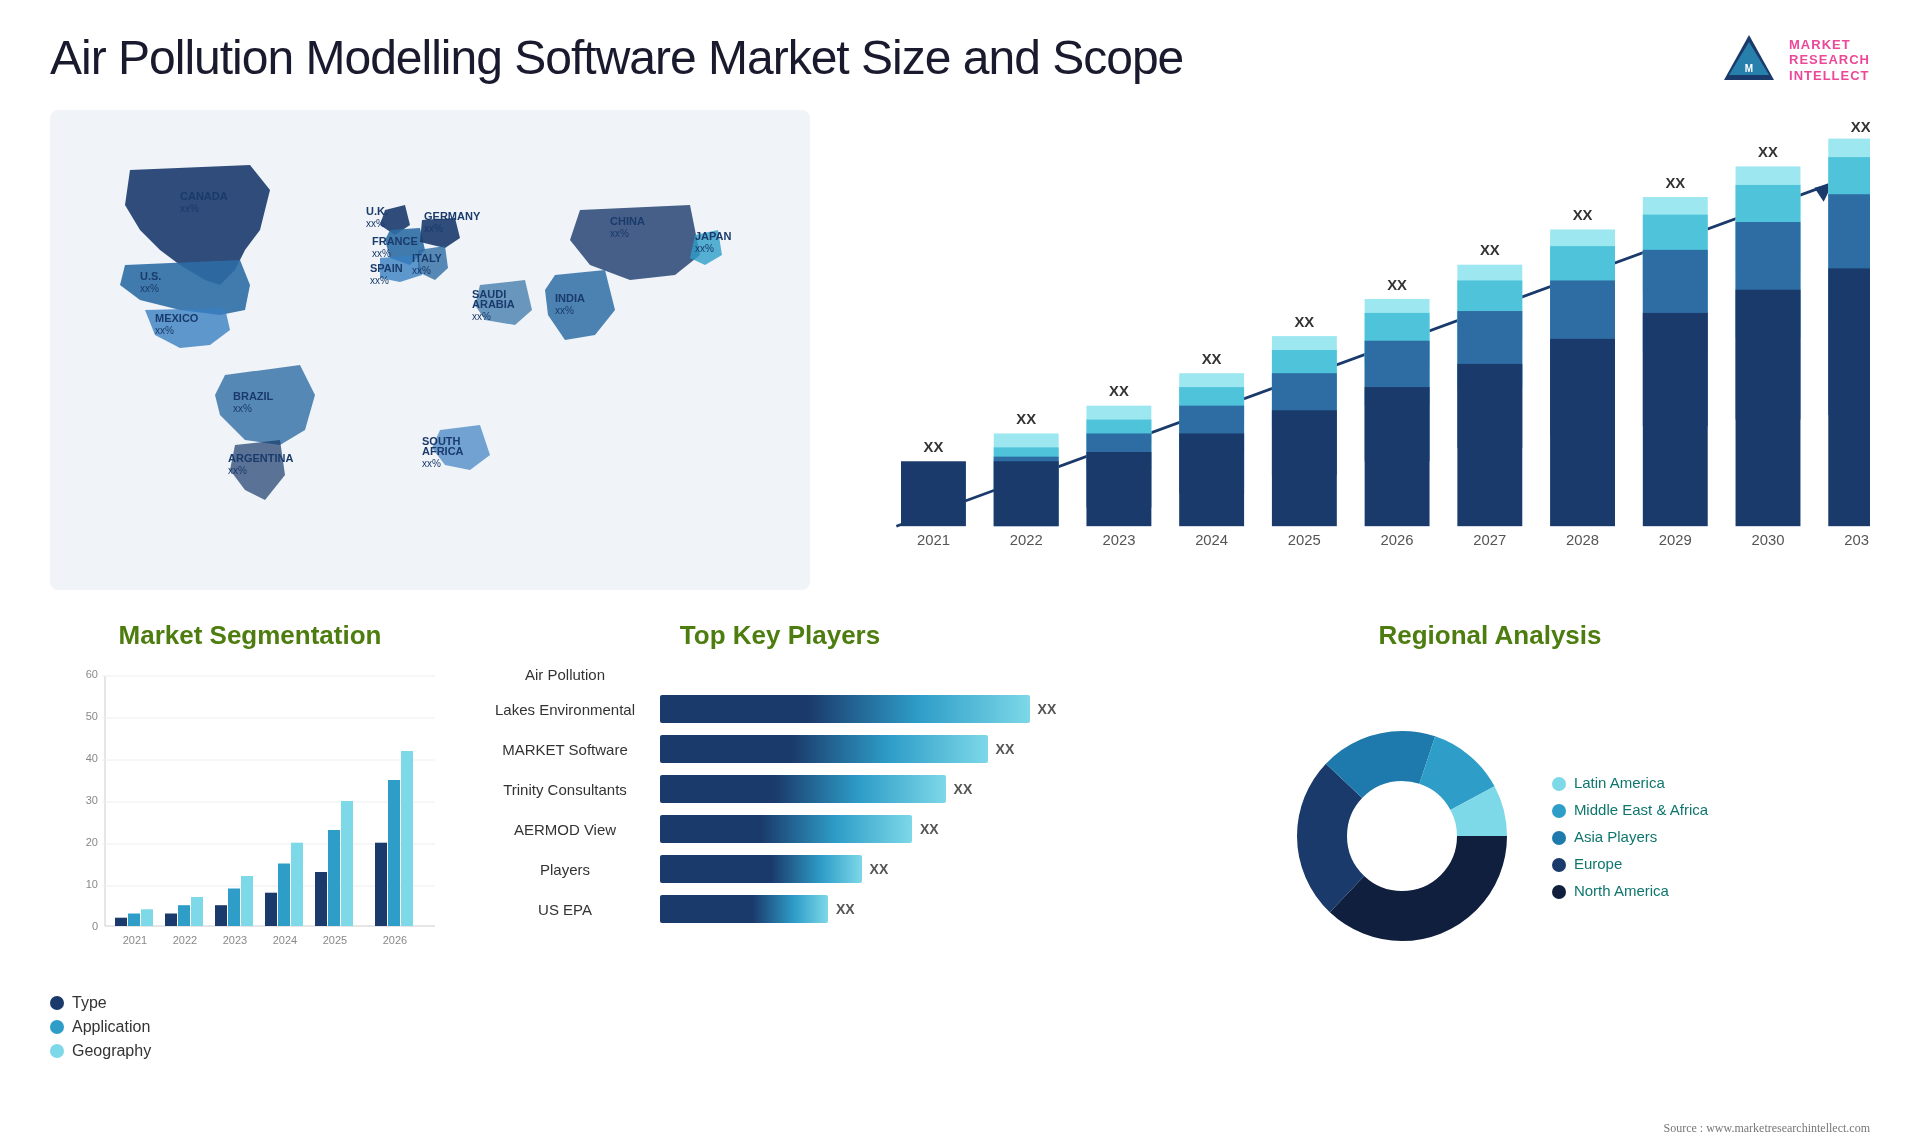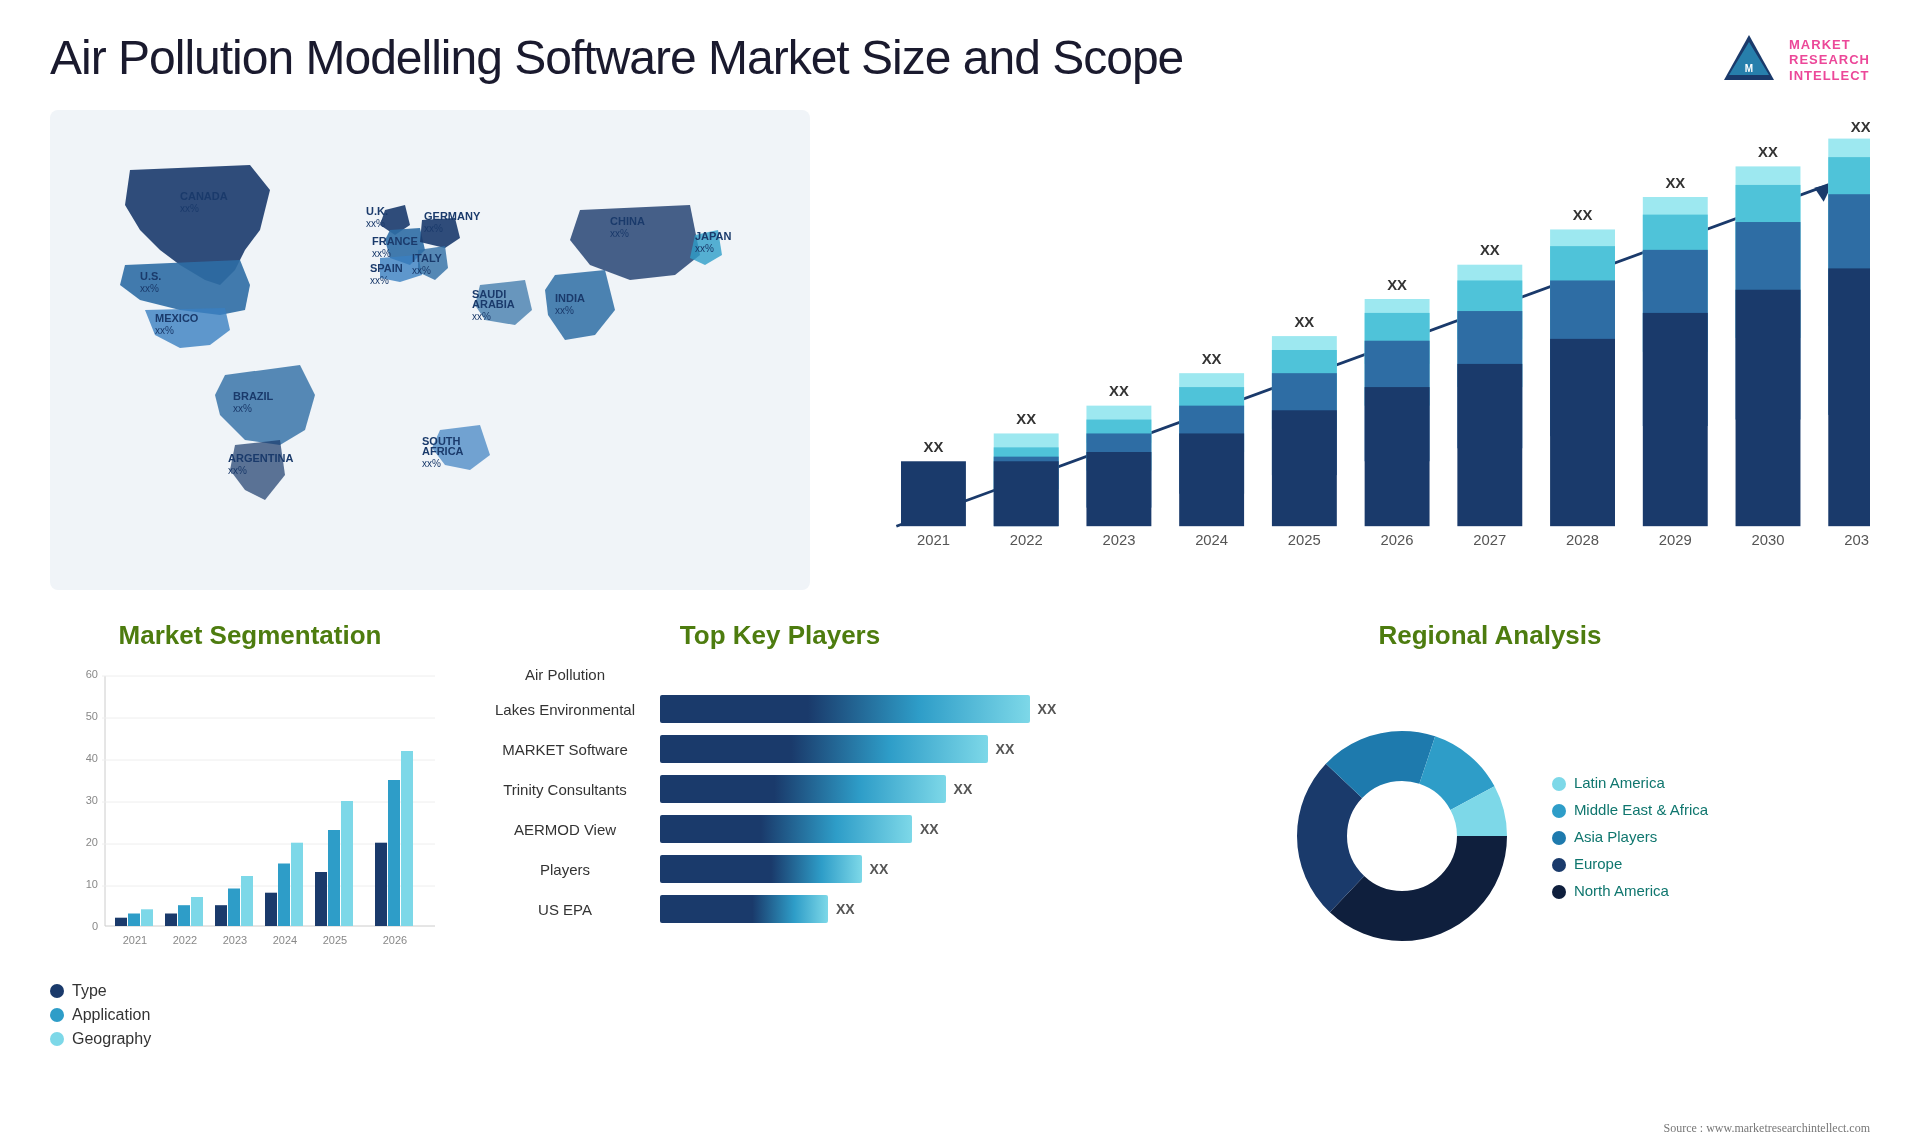--- a/index.html
+++ b/index.html
@@ -104,21 +104,21 @@
     .seg-chart {
       width: 100%;
       height: 300px;
     }
 
     
     .seg-legend {
       display: flex;
       flex-direction: column;
       gap: 6px;
-      margin-top: 12px;
+      margin-top: 24px;
     }
     .legend-item {
       display: flex;
       align-items: center;
       gap: 8px;
       font-size: 16px;
       color: #333;
     }
     .legend-dot {
       width: 14px;

